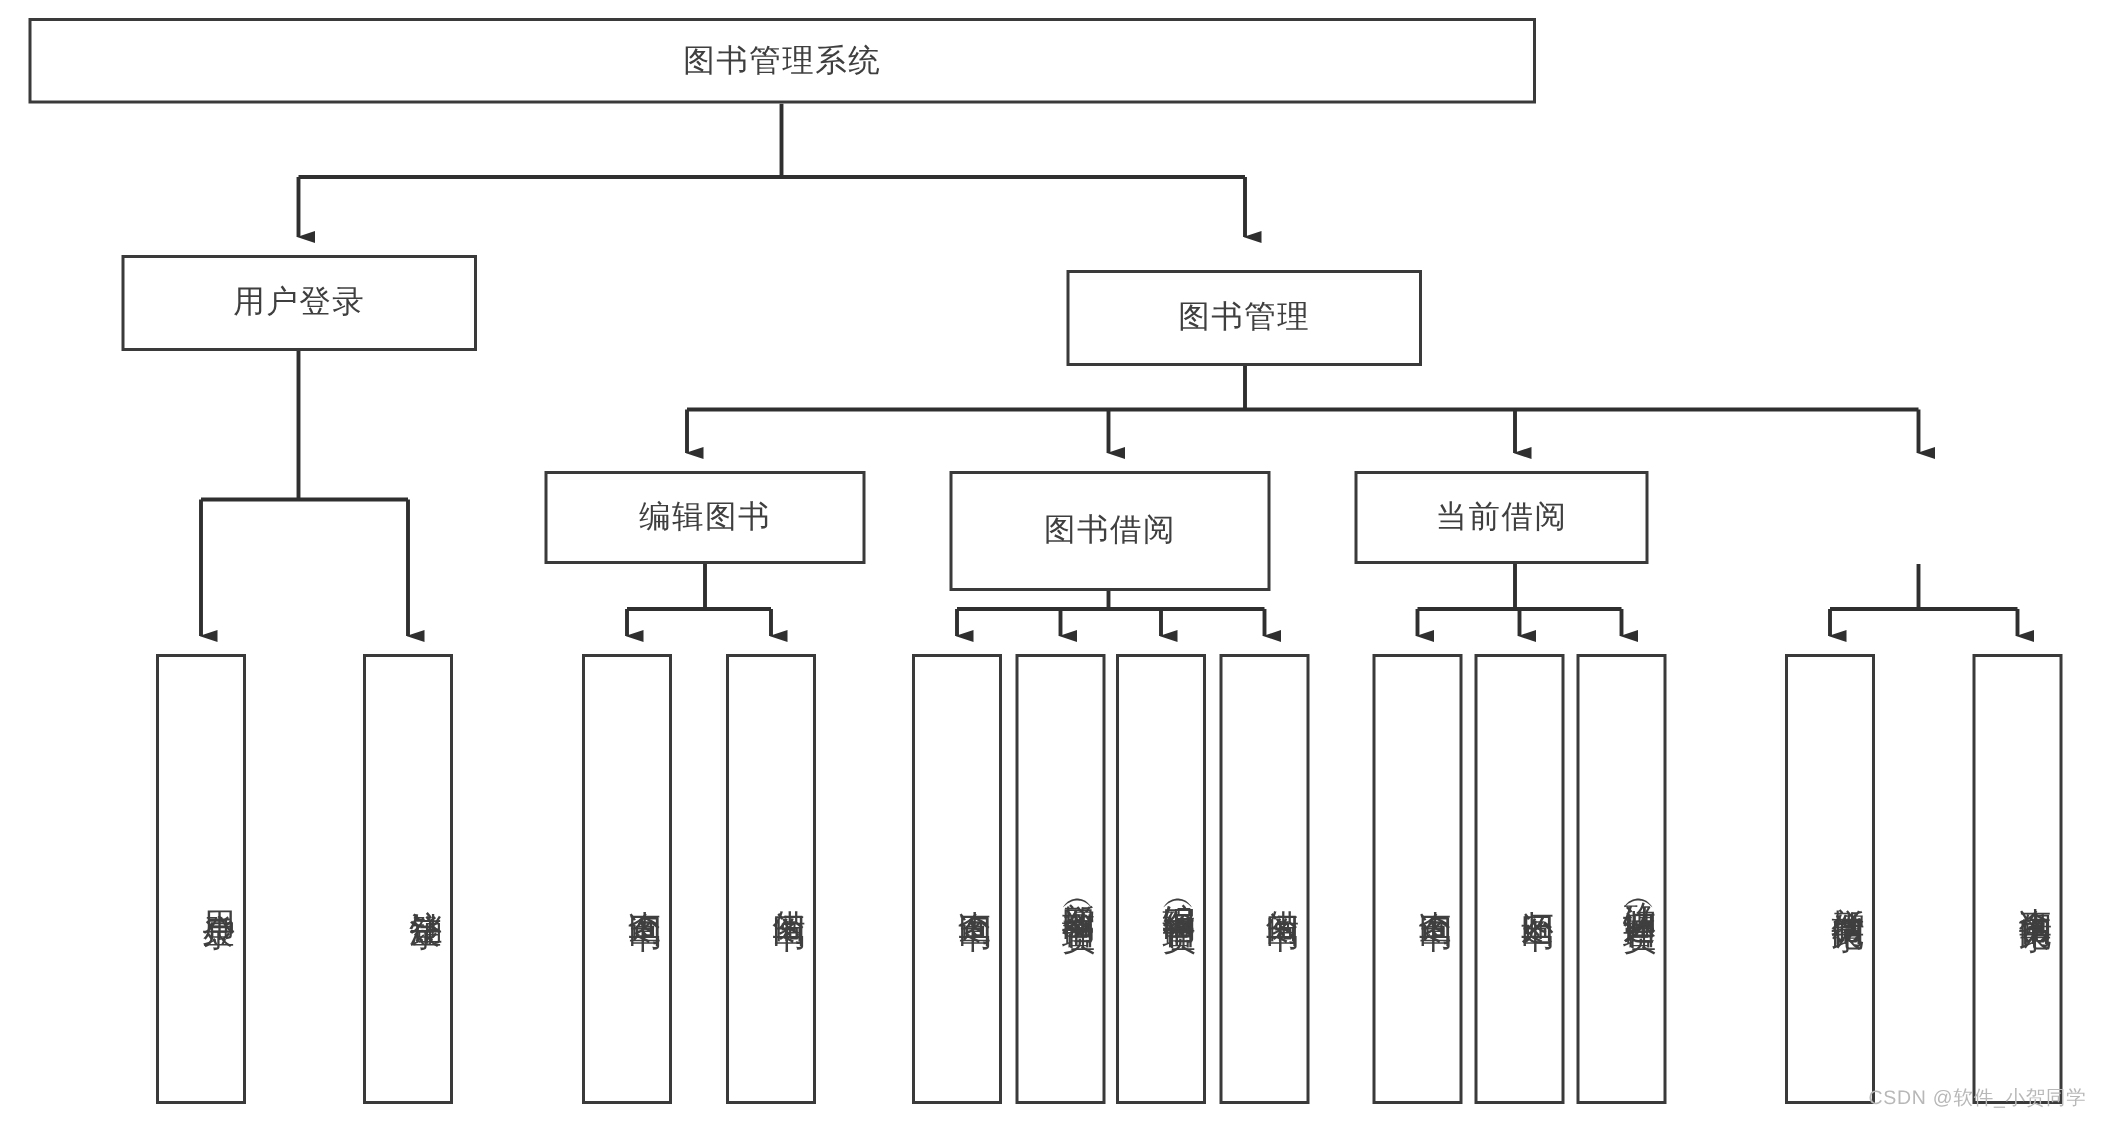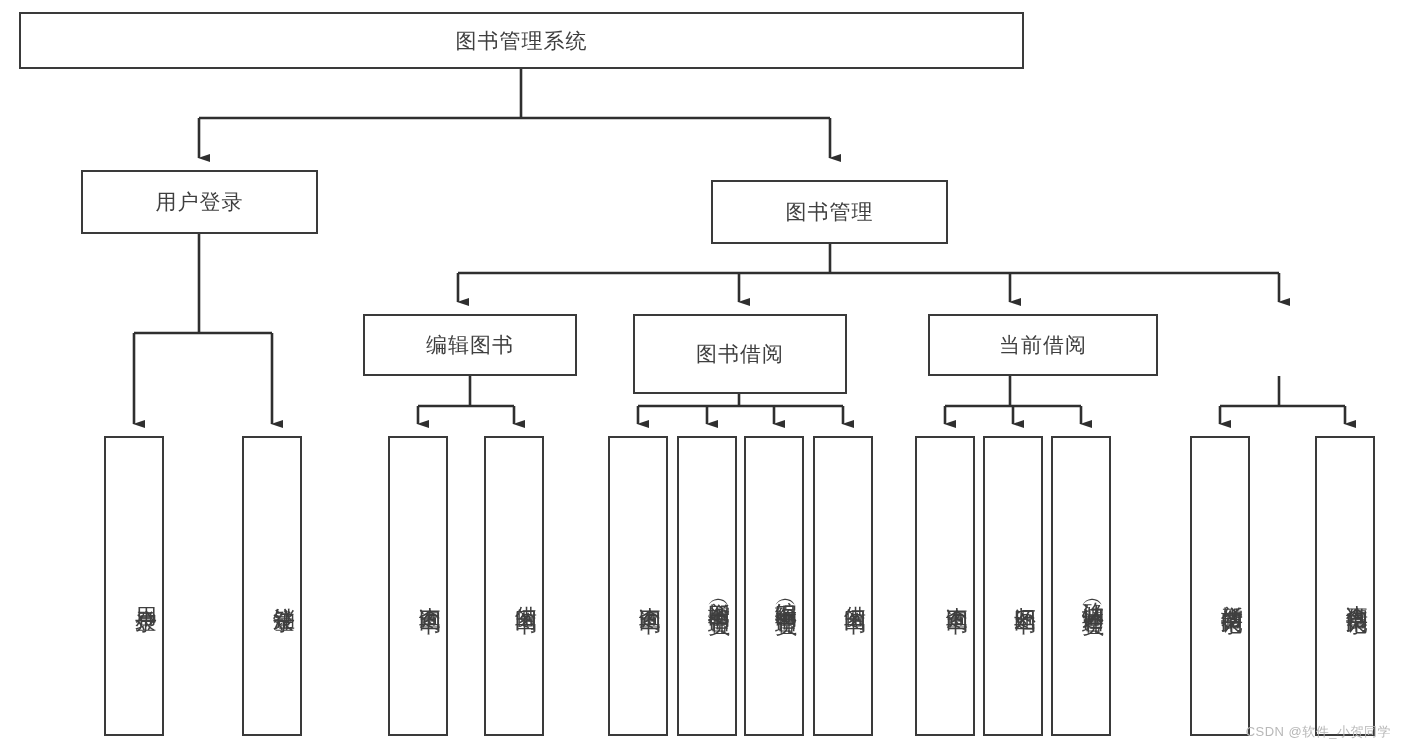--- a/index.html
+++ b/index.html
@@ -80,21 +80,21 @@
   <div class="node h" style="left:711px;top:170px;width:237px;height:64px;margin-top:10px;">
     <span>图书管理</span>
   </div>
 
   <div class="node h" style="left:363px;top:314px;width:214px;height:62px;">
     <span>编辑图书</span>
   </div>
   <div class="node h" style="left:633px;top:314px;width:214px;height:80px;">
     <span>图书借阅</span>
   </div>
-  <div class="node h" style="left:928px;top:314px;width:230px;height:62px;">
+  <div class="node h" style="left:903px;top:314px;width:196px;height:62px;">
     <span>当前借阅</span>
   </div>
 
   <div class="node v" style="left:104px;top:436px;width:60px;height:300px;">
     <span>用户登录</span>
   </div>
   <div class="node v" style="left:242px;top:436px;width:60px;height:300px;">
     <span>注销登录</span>
   </div>
 

